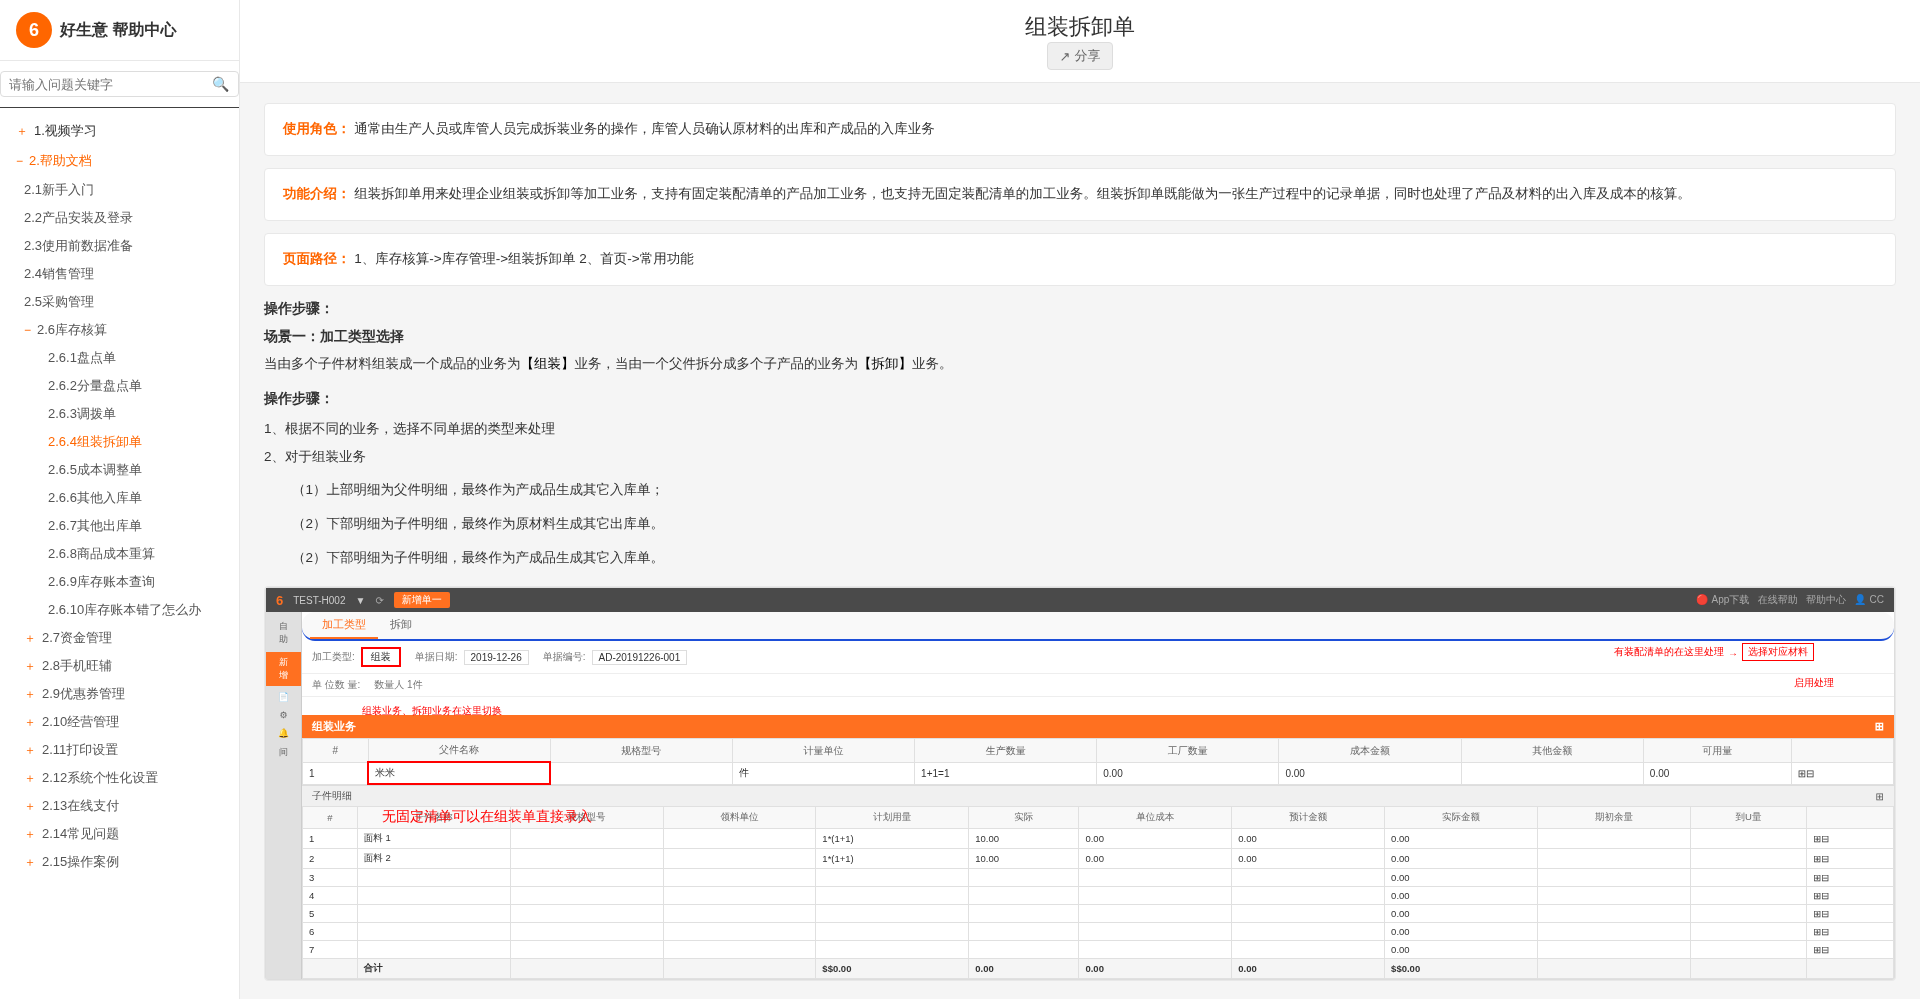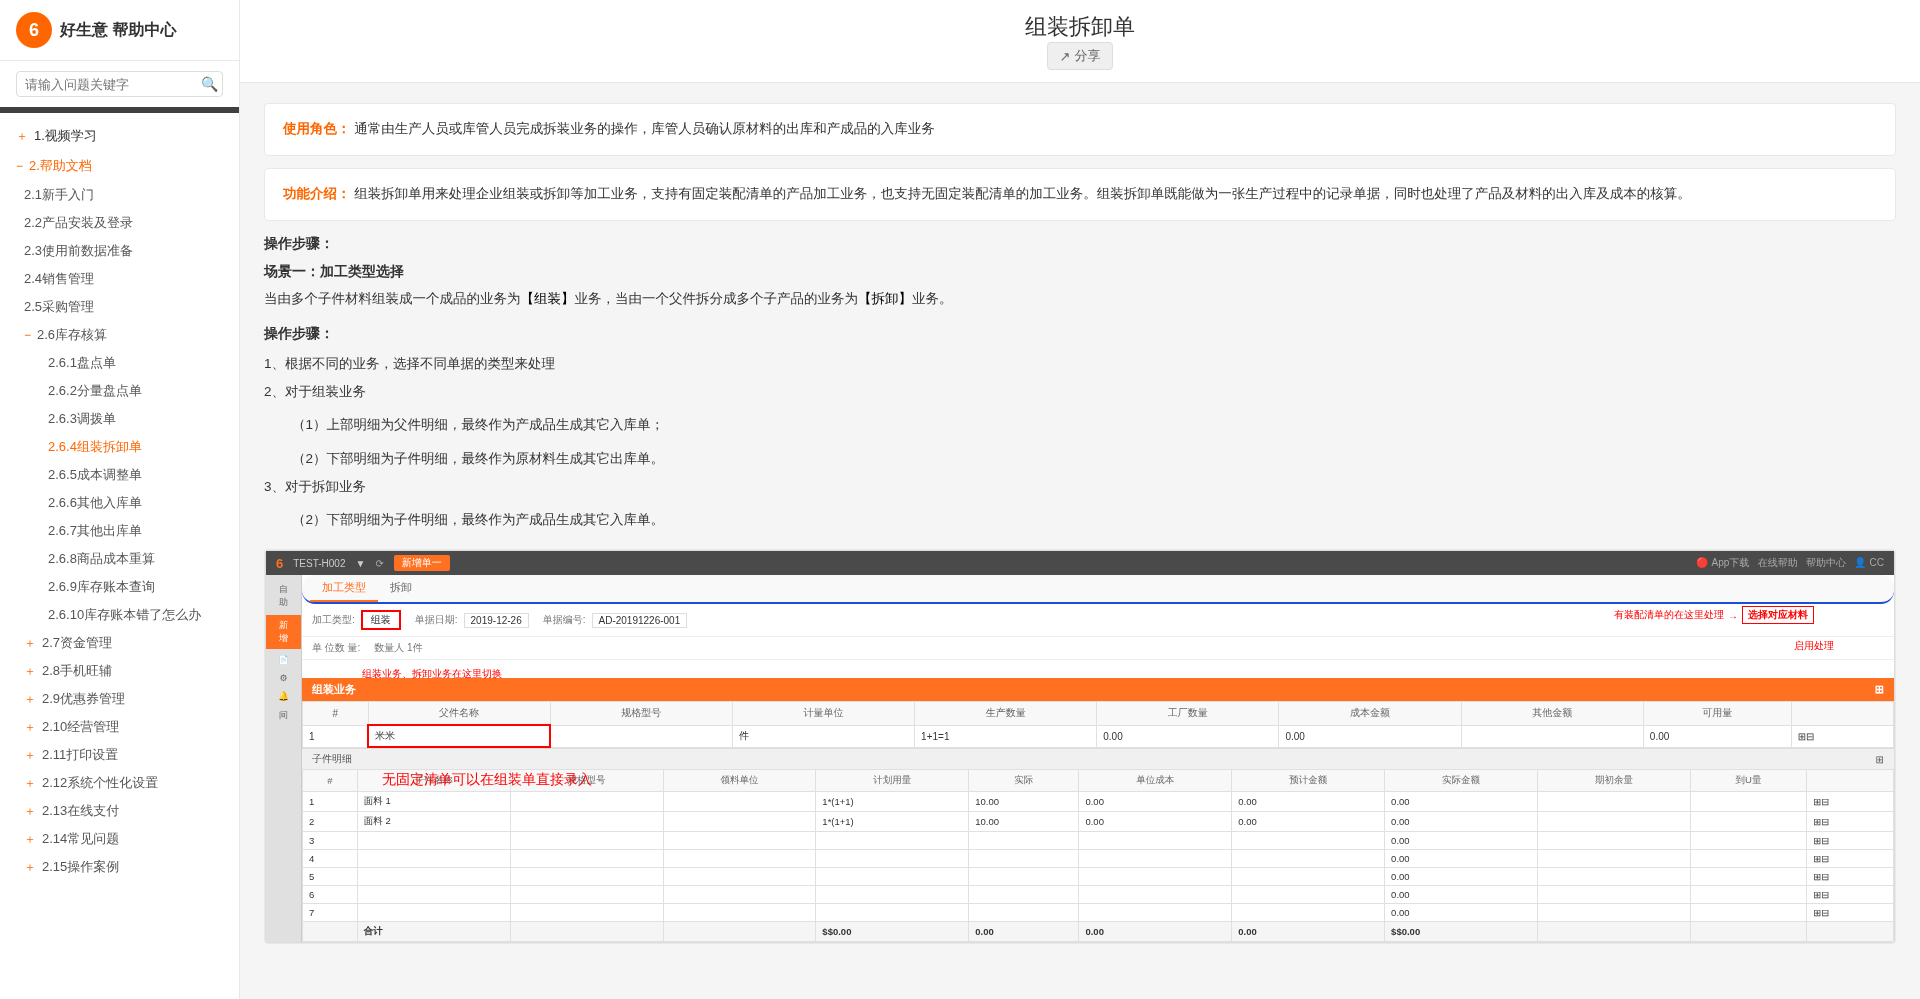--- a/index.html
+++ b/index.html
@@ -33,22 +33,22 @@
       color: #fff; font-size: 18px; font-weight: bold;
       margin-right: 8px;
       flex-shrink: 0;
     }
 
     .logo-text {
       font-size: 16px; font-weight: bold; color: #333;
     }
 
     .search-area {
-      padding: 10px 16px;
-      border-bottom: 6px solid #404040;
+      padding: 10px 0;
+      border-bottom: 1px solid #404040;
     }
 
     .search-box {
       display: flex;
       align-items: center;
       border: 1px solid #ddd;
       border-radius: 4px;
       padding: 4px 8px;
       background: #fff;
     }
@@ -365,39 +365,42 @@
     <div class="info-block">
       <span class="label-orange">使用角色：</span>
       <span>通常由生产人员或库管人员完成拆装业务的操作，库管人员确认原材料的出库和产成品的入库业务</span>
     </div>
 
     <div class="info-block">
       <span class="label-orange">功能介绍：</span>
       <span>组装拆卸单用来处理企业组装或拆卸等加工业务，支持有固定装配清单的产品加工业务，也支持无固定装配清单的加工业务。组装拆卸单既能做为一张生产过程中的记录单据，同时也处理了产品及材料的出入库及成本的核算。</span>
     </div>
 
+    <div class="info-block">
+      <span class="label-orange">页面路径：</span>
+      <span>1、库存核算-&gt;库存管理-&gt;组装拆卸单 2、首页-&gt;常用功能</span>
+    </div>
 
     <div class="section-title">操作步骤：</div>
 
     <div class="scenario-title">
       <span>场景一：加工类型选择</span>
     </div>
 
     <p class="content-text">
       当由多个子件材料组装成一个成品的业务为<span class="highlight">【组装】</span>业务，当由一个父件拆分成多个子产品的业务为<span class="highlight">【拆卸】</span>业务。
     </p>
 
     <div class="section-title">操作步骤：</div>
 
     <div class="step-list">
       <div class="step-item">1、根据不同的业务，选择不同单据的类型来处理</div>
       <div class="step-item">2、对于组装业务</div>
       <div class="step-item sub-step">（1）上部明细为父件明细，最终作为产成品生成其它入库单；</div>
       <div class="step-item sub-step">（2）下部明细为子件明细，最终作为原材料生成其它出库单。</div>
-      <div class="step-item">3、对于拆卸业务</div>
       <div class="step-item sub-step">（2）下部明细为子件明细，最终作为产成品生成其它入库单。</div>
     </div>
 
     <div class="screenshot-container" style="margin-top:16px; position:relative;">
       <div class="screenshot-wrapper">
 
         <div style="background:#4a4a4a; padding:4px 10px; display:flex; align-items:center; gap:10px; font-size:10px; color:#ccc;">
           <span style="color:#ff7020; font-weight:bold; font-size:13px;">6</span>
           <span>TEST-H002</span>
           <span>▼</span>
@@ -429,21 +432,21 @@
               <span style="color:#777;">加工类型:</span>
               <span style="border:2px solid red; padding:1px 8px; color:#333; background:#fff;">组装</span>
               <span style="color:#777; margin-left:8px;">单据日期:</span>
               <span style="border:1px solid #ddd; padding:1px 6px;">2019-12-26</span>
               <span style="color:#777; margin-left:8px;">单据编号:</span>
               <span style="border:1px solid #ddd; padding:1px 6px;">AD-20191226-001</span>
 
               <div style="position:absolute; right:80px; top:2px; display:flex; align-items:center; gap:4px;">
                 <span style="color:red; font-size:10px;">有装配清单的在这里处理</span>
                 <span style="color:red;">→</span>
-                <span style="border:1px solid red; color:red; padding:1px 5px; font-size:10px; background:#fff;font-weight:bold;">选择对应材料</span>
+                <span style="border:1px solid red; color:red; padding:1px 5px; font-size:10px; background:#fff;">选择对应材料</span>
               </div>
             </div>
 
             <div style="display:flex; align-items:center; gap:6px; padding:4px 10px; font-size:10px; border-bottom:1px solid #eee; background:#fff; position:relative;">
               <span style="color:#777;">单 位数 量:</span>
               <span style="color:#777; margin-left:8px;">数量人 1件</span>
 
               <div style="position:absolute; left:60px; bottom:-22px; color:red; font-size:10px; white-space:nowrap;">
                 <span>组装业务、拆卸业务在这里切换</span>
               </div>

